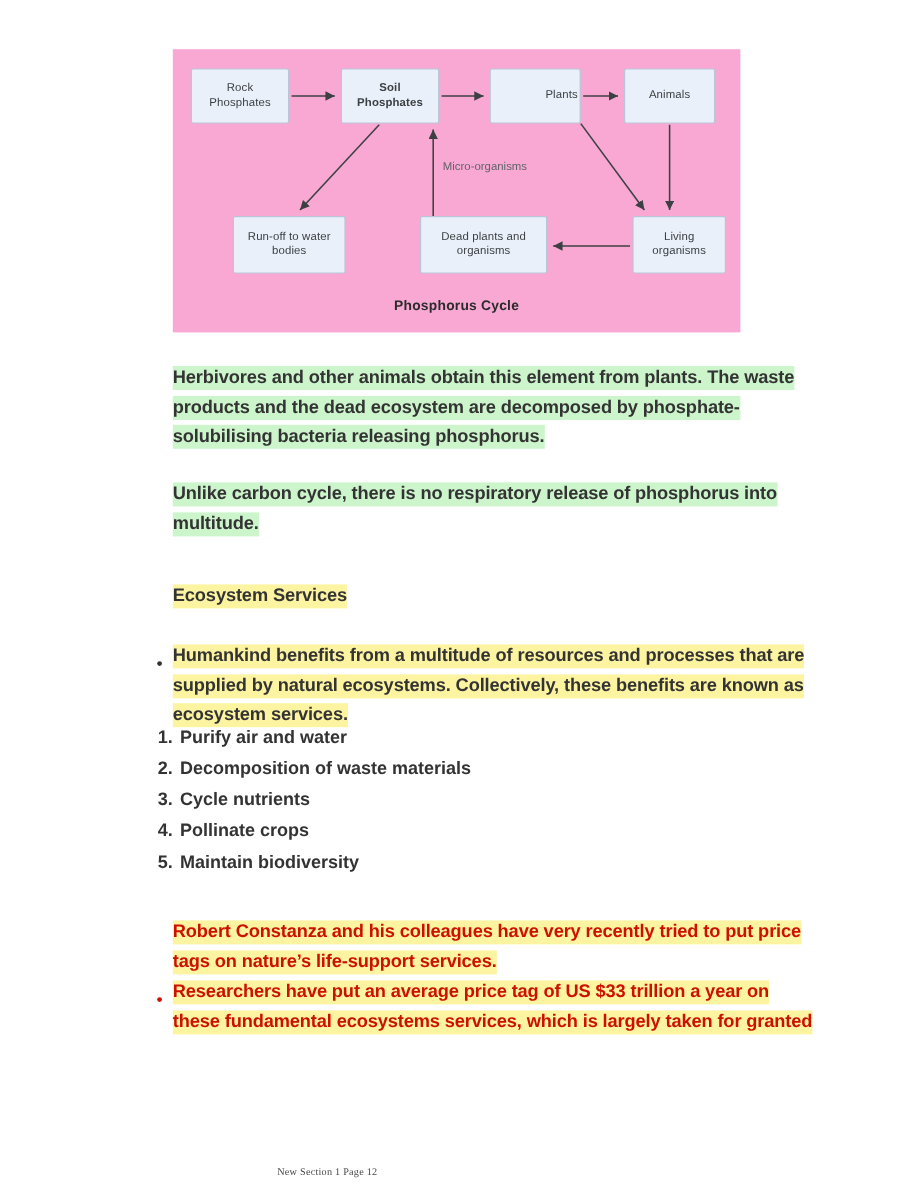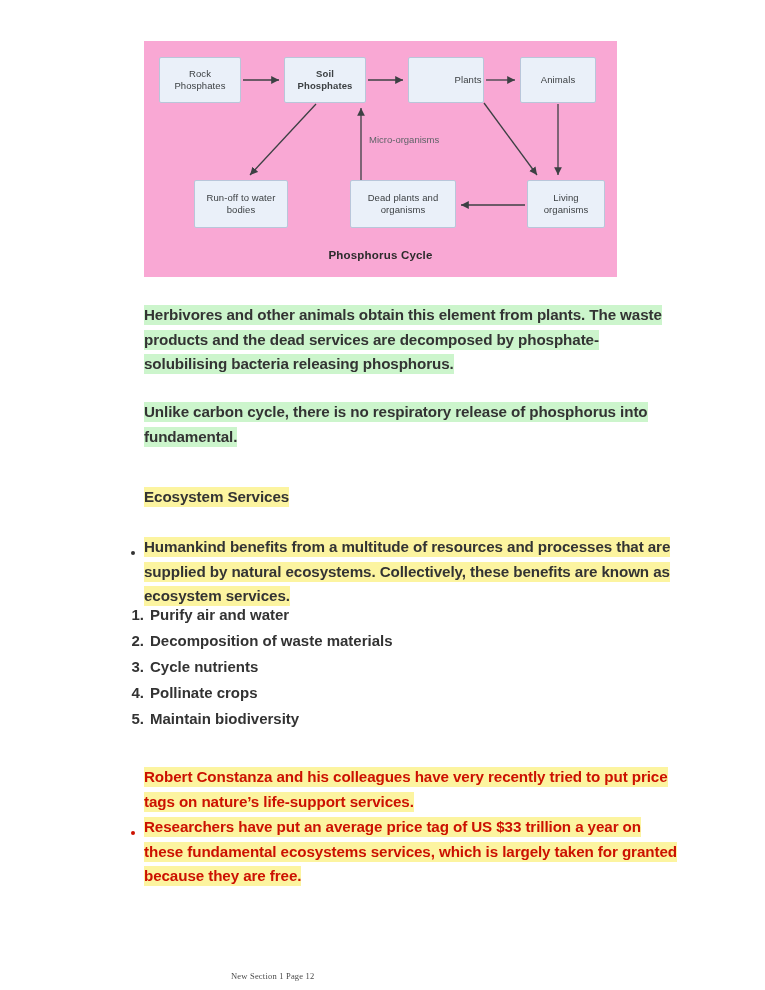--- a/index.html
+++ b/index.html
@@ -182,27 +182,27 @@
 organisms</span>
   </div>
 
   <div class="dlabel" style="left:225px; top:93px;">Micro-organisms</div>
 
   <div id="figure-title">Phosphorus Cycle</div>
 </div>
 
 <div class="para" style="left:144px; top:303px; width:610px;">
   <span class="hl-green">Herbivores and other animals obtain this element from plants. The waste</span><br>
-  <span class="hl-green">products and the dead services are decomposed by phosphate-</span><br>
+  <span class="hl-green">products and the dead ecosystem are decomposed by phosphate-</span><br>
   <span class="hl-green">solubilising bacteria releasing phosphorus.</span>
 </div>
 
 <div class="para" style="left:144px; top:400px; width:610px;">
   <span class="hl-green"> Unlike carbon cycle, there is no respiratory release of phosphorus into</span><br>
-  <span class="hl-green">fundamental.</span>
+  <span class="hl-green">multitude.</span>
 </div>
 
 <div class="para" style="left:144px; top:485px;">
   <span class="hl-yellow">Ecosystem Services</span>
 </div>
 
 <span class="bullet" style="left:131px; top:551px;"></span>
 <div class="para" style="left:144px; top:535px; width:610px;">
   <span class="hl-yellow">Humankind benefits from a multitude of resources and processes that are</span><br>
   <span class="hl-yellow">supplied by natural ecosystems. Collectively, these benefits are known as</span><br>
@@ -227,16 +227,15 @@
 
 <div class="para red" style="left:144px; top:765px; width:610px;">
   <span class="hl-yellow"> Robert Constanza and his colleagues have very recently tried to put price</span><br>
   <span class="hl-yellow">tags on nature’s life-support services.</span>
 </div>
 
 <span class="bullet redb" style="left:131px; top:831px;"></span>
 <div class="para red" style="left:144px; top:815px; width:610px;">
   <span class="hl-yellow">Researchers have put an average price tag of US $33 trillion a year on</span><br>
   <span class="hl-yellow">these fundamental ecosystems services, which is largely taken for granted</span><br>
-  <span class="hl-yellow">because they are free.</span>
 </div>
 
 <div id="footer">New Section 1 Page 12</div>
 
 </body></html>

